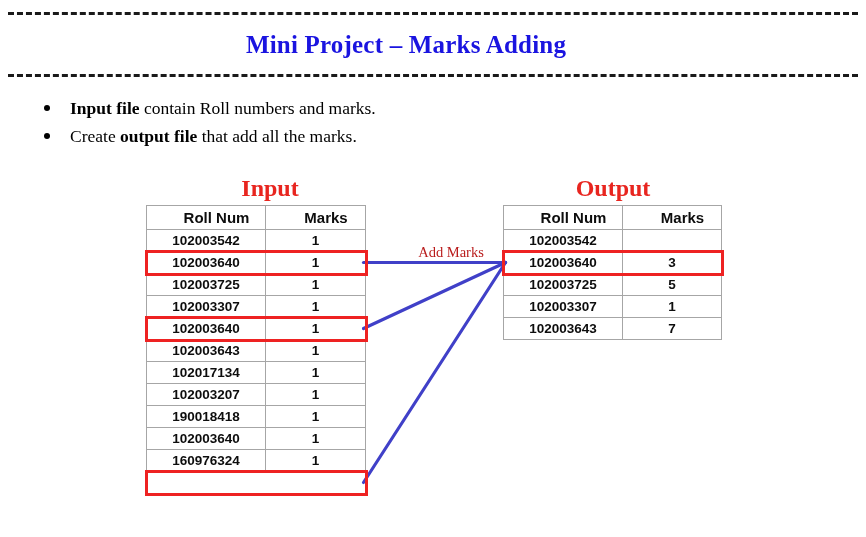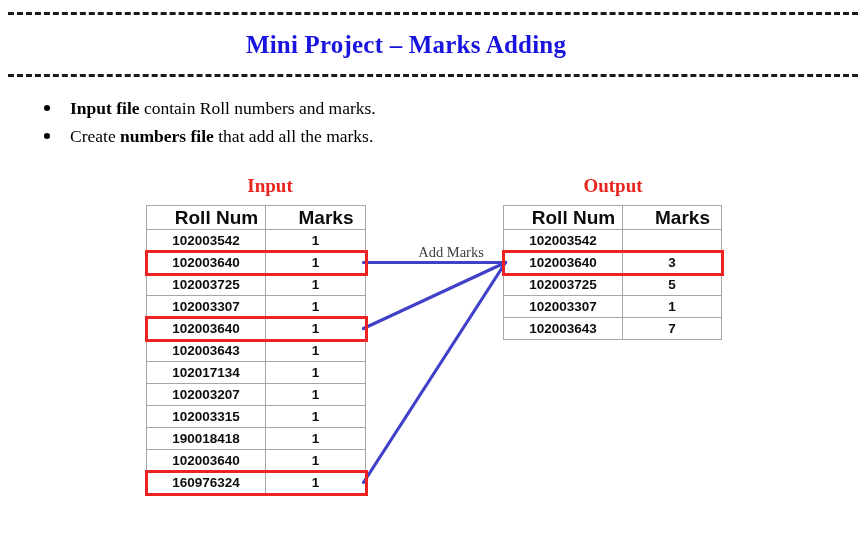--- a/index.html
+++ b/index.html
@@ -68,21 +68,21 @@
     background: #000;
     border-radius: 50%;
   }
   .b { font-weight: bold; }
 
   
   .section-caption {
     position: absolute;
     font-family: "Liberation Serif", "DejaVu Serif", serif;
     font-weight: bold;
-    font-size: 19px;
+    font-size: 24px;
     color: #e8251f;
     text-align: center;
   }
   #input-caption  { top: 175px; left: 190px; width: 160px; }
   #output-caption { top: 175px; left: 533px; width: 160px; }
 
   
   .sheet-table {
     position: absolute;
     border-collapse: collapse;
@@ -96,21 +96,21 @@
     border: 1px solid #a6a6a6;
     height: 22px;
     padding: 0;
     font-weight: bold;
     text-align: center;
     vertical-align: middle;
     box-sizing: border-box;
   }
   .sheet-table thead th {
     font-weight: bold;
-    font-size: 19px;
+    font-size: 15px;
     height: 24px;
     padding-left: 21px;
   }
 
   #input-table  { top: 205px; left: 146px; width: 219px; }
   #output-table { top: 205px; left: 503px; width: 218px; }
 
   #input-table  col.c-roll  { width: 119px; }
   #input-table  col.c-marks { width: 100px; }
   #output-table col.c-roll  { width: 119px; }
@@ -135,39 +135,39 @@
   }
 
   #add-marks-label {
     position: absolute;
     top: 244px;
     left: 396px;
     width: 110px;
     text-align: center;
     font-family: "Liberation Serif", "DejaVu Serif", serif;
     font-size: 14.5px;
-    color: #404040;
+    color: #b91c1c;
   }
 </style>
 </head>
 <body>
 
 <div class="rule" id="rule-top"></div>
 <div class="rule" id="rule-bottom"></div>
 
 <div id="page-title">Mini Project – Marks Adding</div>
 
 <ul id="bullet-list">
   <li>
     <span class="bullet-dot"></span>
     <span></span><span class="b">Input file</span><span> contain Roll numbers and marks.</span>
   </li>
   <li>
     <span class="bullet-dot"></span>
-    <span>Create </span><span class="b">numbers file</span><span> that add all the marks.</span>
+    <span>Create </span><span class="b">output file</span><span> that add all the marks.</span>
   </li>
 </ul>
 
 <div class="section-caption" id="input-caption">Input</div>
 <div class="section-caption" id="output-caption">Output</div>
 
 <table class="sheet-table" id="input-table">
   <colgroup>
       <col class="c-roll">
       <col class="c-marks">
@@ -205,24 +205,20 @@
       </tr>
       <tr>
         <td>102017134</td>
         <td>1</td>
       </tr>
       <tr>
         <td>102003207</td>
         <td>1</td>
       </tr>
       <tr>
-        <td>102003315</td>
-        <td>1</td>
-      </tr>
-      <tr>
         <td>190018418</td>
         <td>1</td>
       </tr>
       <tr>
         <td>102003640</td>
         <td>1</td>
       </tr>
       <tr>
         <td>160976324</td>
         <td>1</td>

